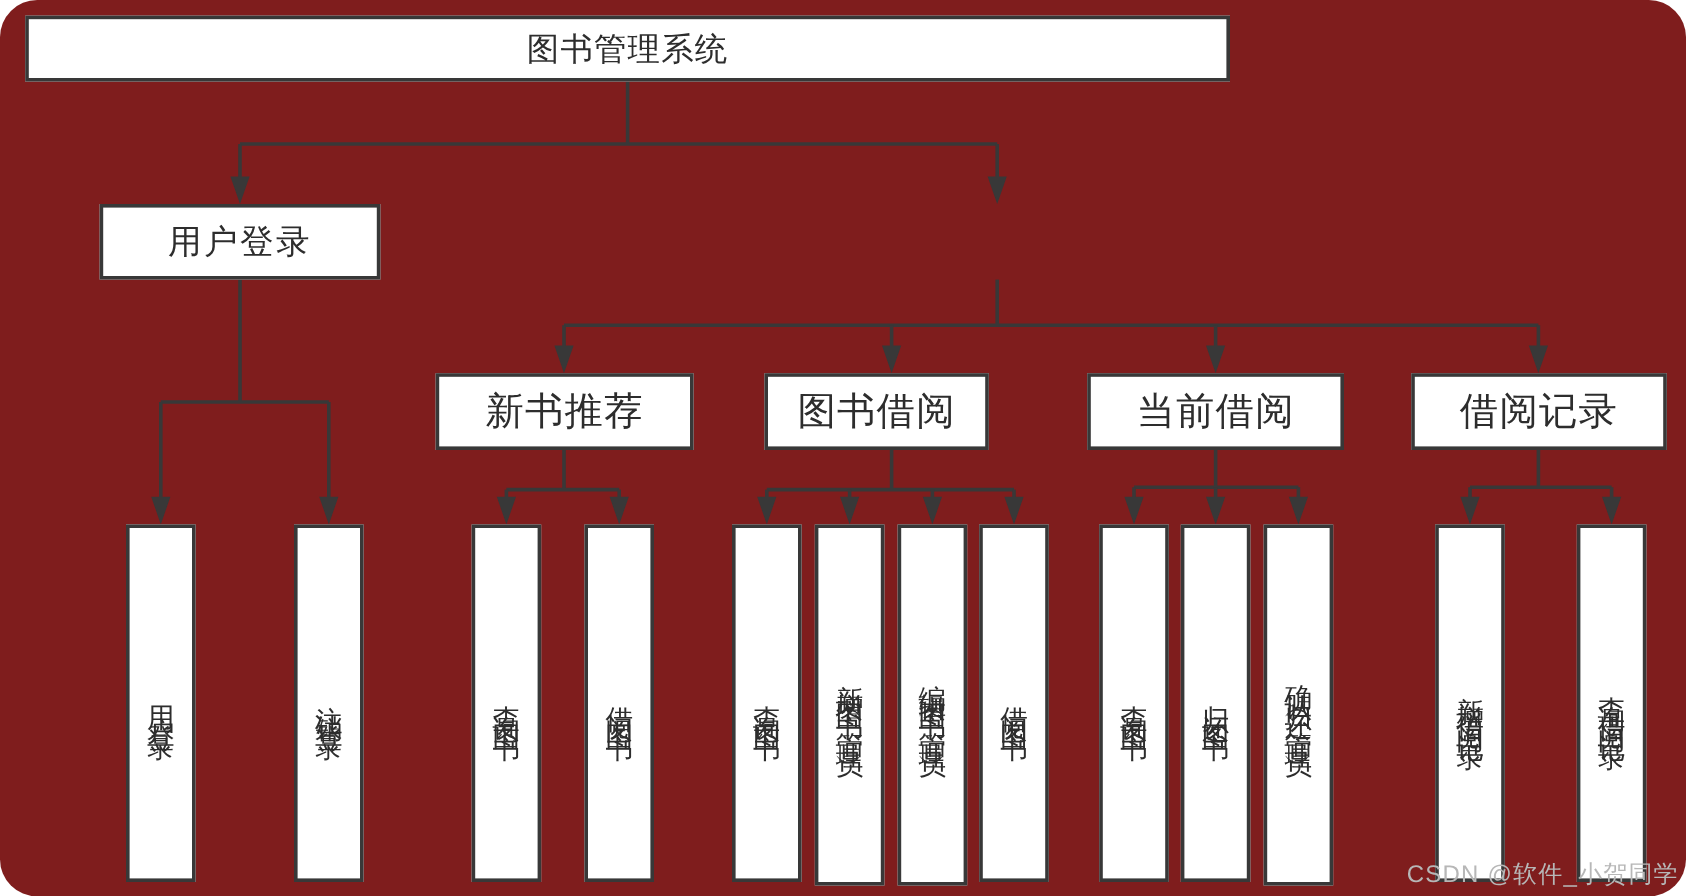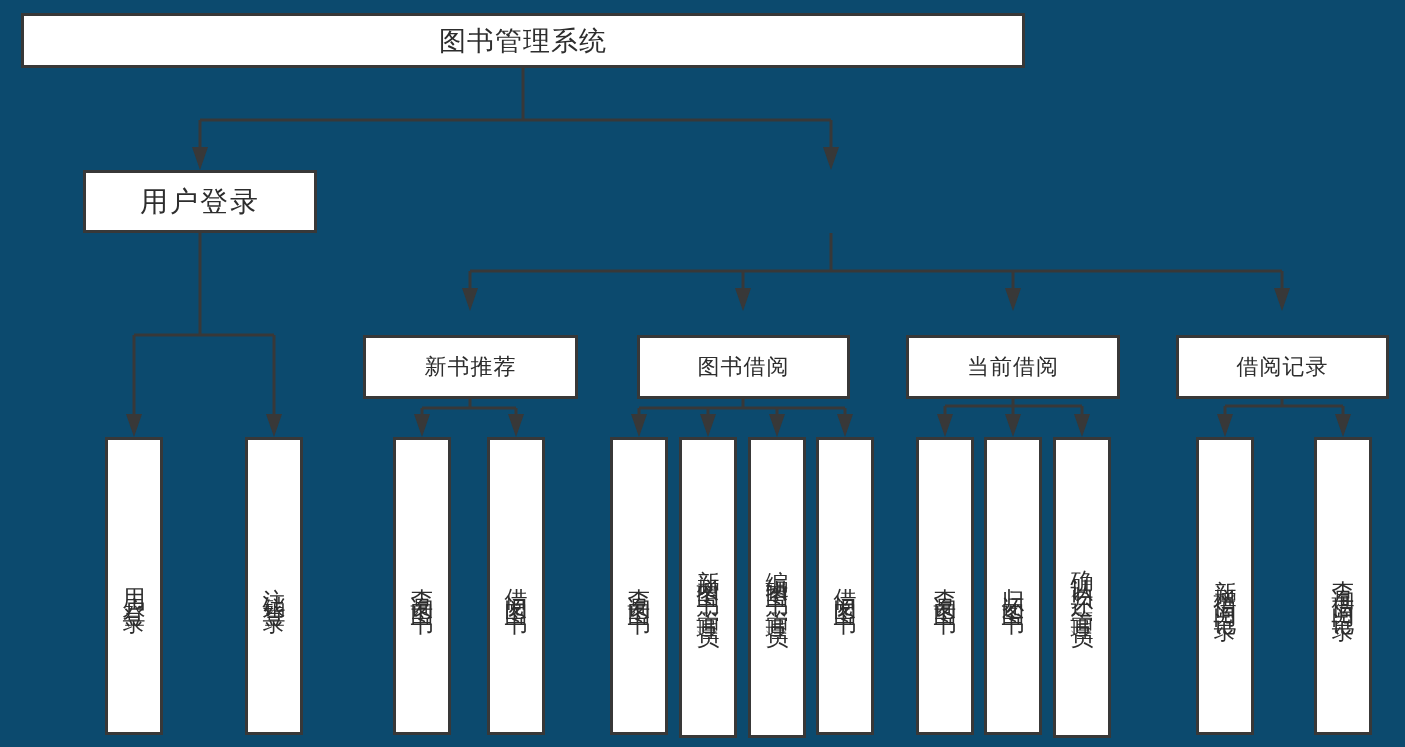--- a/index.html
+++ b/index.html
@@ -1,37 +1,38 @@
 <!DOCTYPE html>
 <html><head>
 <meta charset="utf-8">
 <style>
   html,body{margin:0;padding:0;background:#ffffff;}
   #stage{
     position:relative;
     width:1405px;height:747px;
-    background:#0c4a6e;
+    background:#7f1d1d;
     font-family:"Liberation Sans","DejaVu Sans",sans-serif;
     overflow:hidden;
+    border-radius:31px;
   }
   #connectors{position:absolute;left:0;top:0;z-index:1;}
   .node{
     position:absolute;
     box-sizing:border-box;
     border:3px solid #383838;
     background:#ffffff;
     display:flex;
     align-items:center;
     justify-content:center;
     color:#2d2d2d;
     z-index:2;
   }
   .lvl1{font-size:27px;letter-spacing:1px;}
   .lvl2{font-size:28px;letter-spacing:2px;}
-  .lvl3{font-size:22px;letter-spacing:1px;margin-top:24px;}
+  .lvl3{font-size:32px;letter-spacing:1px;}
   .vtext{
     writing-mode:vertical-rl;
     text-orientation:mixed;
     font-size:23px;
     letter-spacing:8px;
     line-height:1;
     white-space:nowrap;
   }
   .watermark{
     position:absolute;
@@ -121,21 +122,21 @@
     <span>图书管理系统</span>
   </div>
 
   <div class="node lvl2" style="left:83px;top:170px;width:234px;height:63px;">
     <span>用户登录</span>
   </div>
 
   <div class="node lvl3" style="left:363px;top:311px;width:215px;height:64px;">
     <span>新书推荐</span>
   </div>
-  <div class="node lvl3" style="left:637px;top:311px;width:213px;height:64px;">
+  <div class="node lvl3" style="left:637px;top:311px;width:187px;height:64px;">
     <span>图书借阅</span>
   </div>
   <div class="node lvl3" style="left:906px;top:311px;width:214px;height:64px;font-family:Liberation Mono, monospace;">
     <span>当前借阅</span>
   </div>
   <div class="node lvl3" style="left:1176px;top:311px;width:213px;height:64px;">
     <span>借阅记录</span>
   </div>
 
   <div class="node" style="left:105px;top:437px;width:58px;height:298px;">
@@ -175,14 +176,15 @@
     <span class="vtext">确认归还（管理员）</span>
   </div>
 
   <div class="node" style="left:1196px;top:437px;width:58px;height:298px;">
     <span class="vtext">新增借阅记录</span>
   </div>
   <div class="node" style="left:1314px;top:437px;width:58px;height:298px;">
     <span class="vtext">查询借阅记录</span>
   </div>
 
+  <div class="watermark">CSDN @软件_小贺同学</div>
 
 </div>
 
 </body></html>

